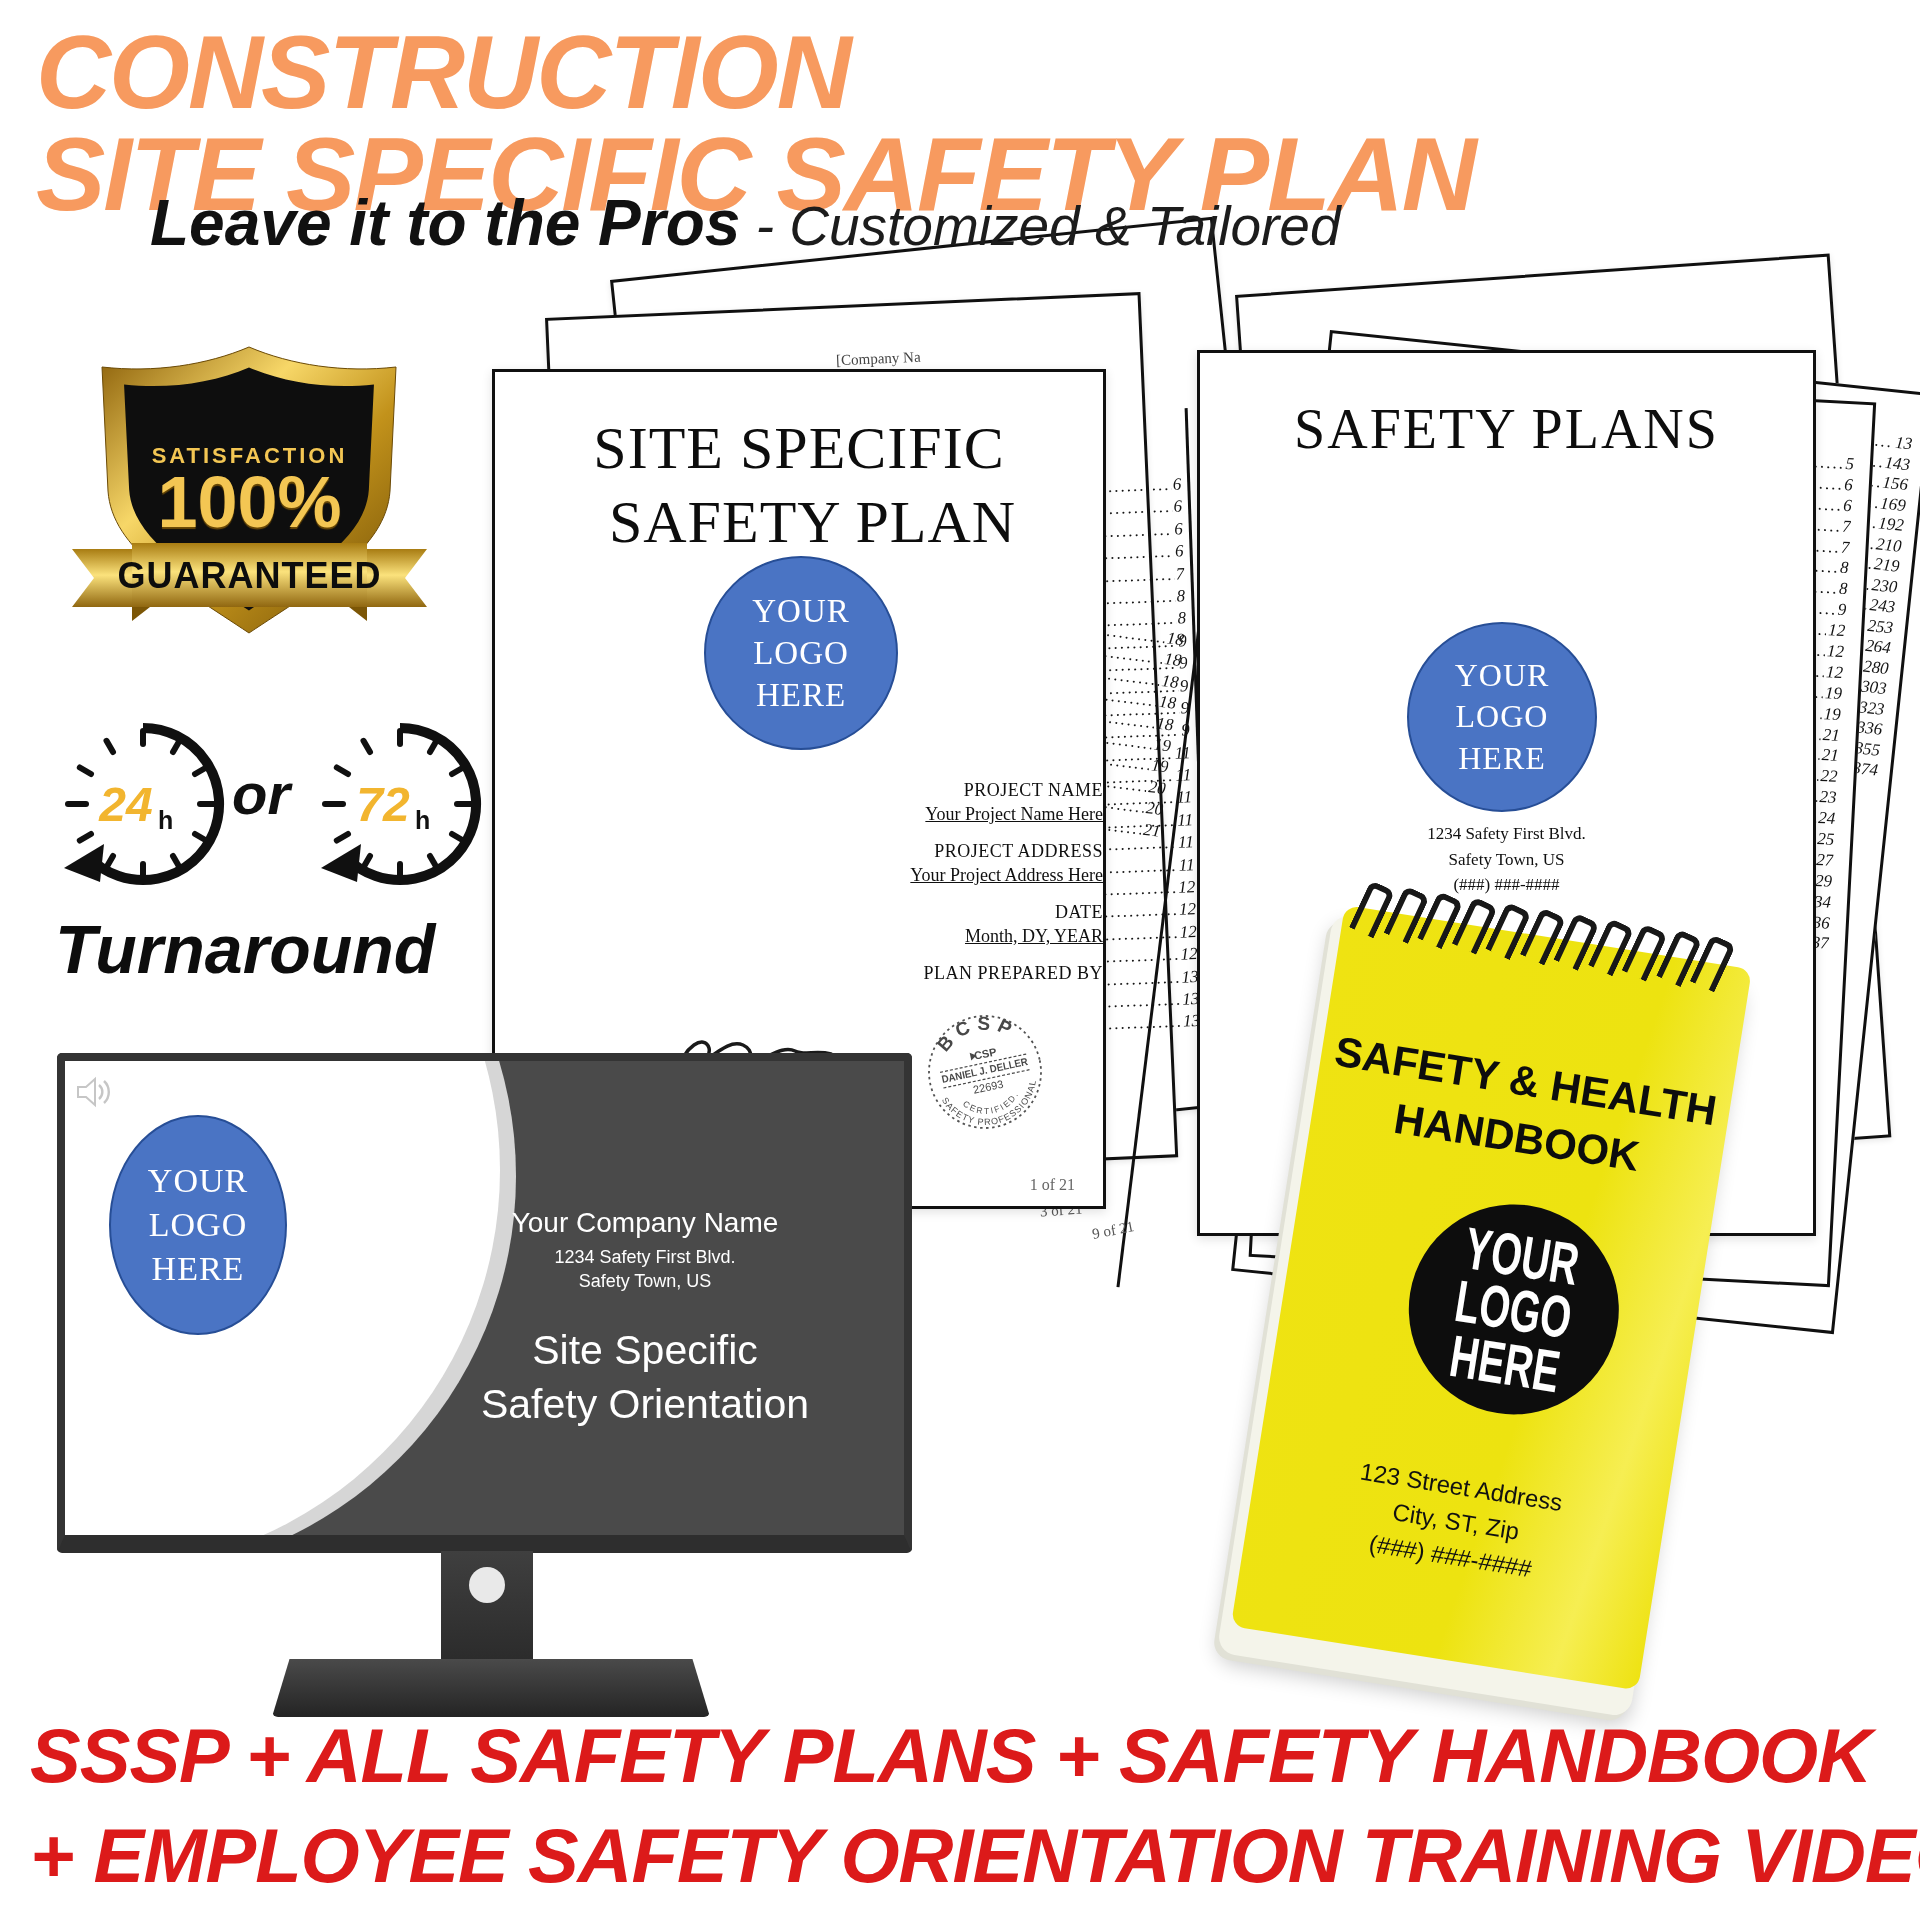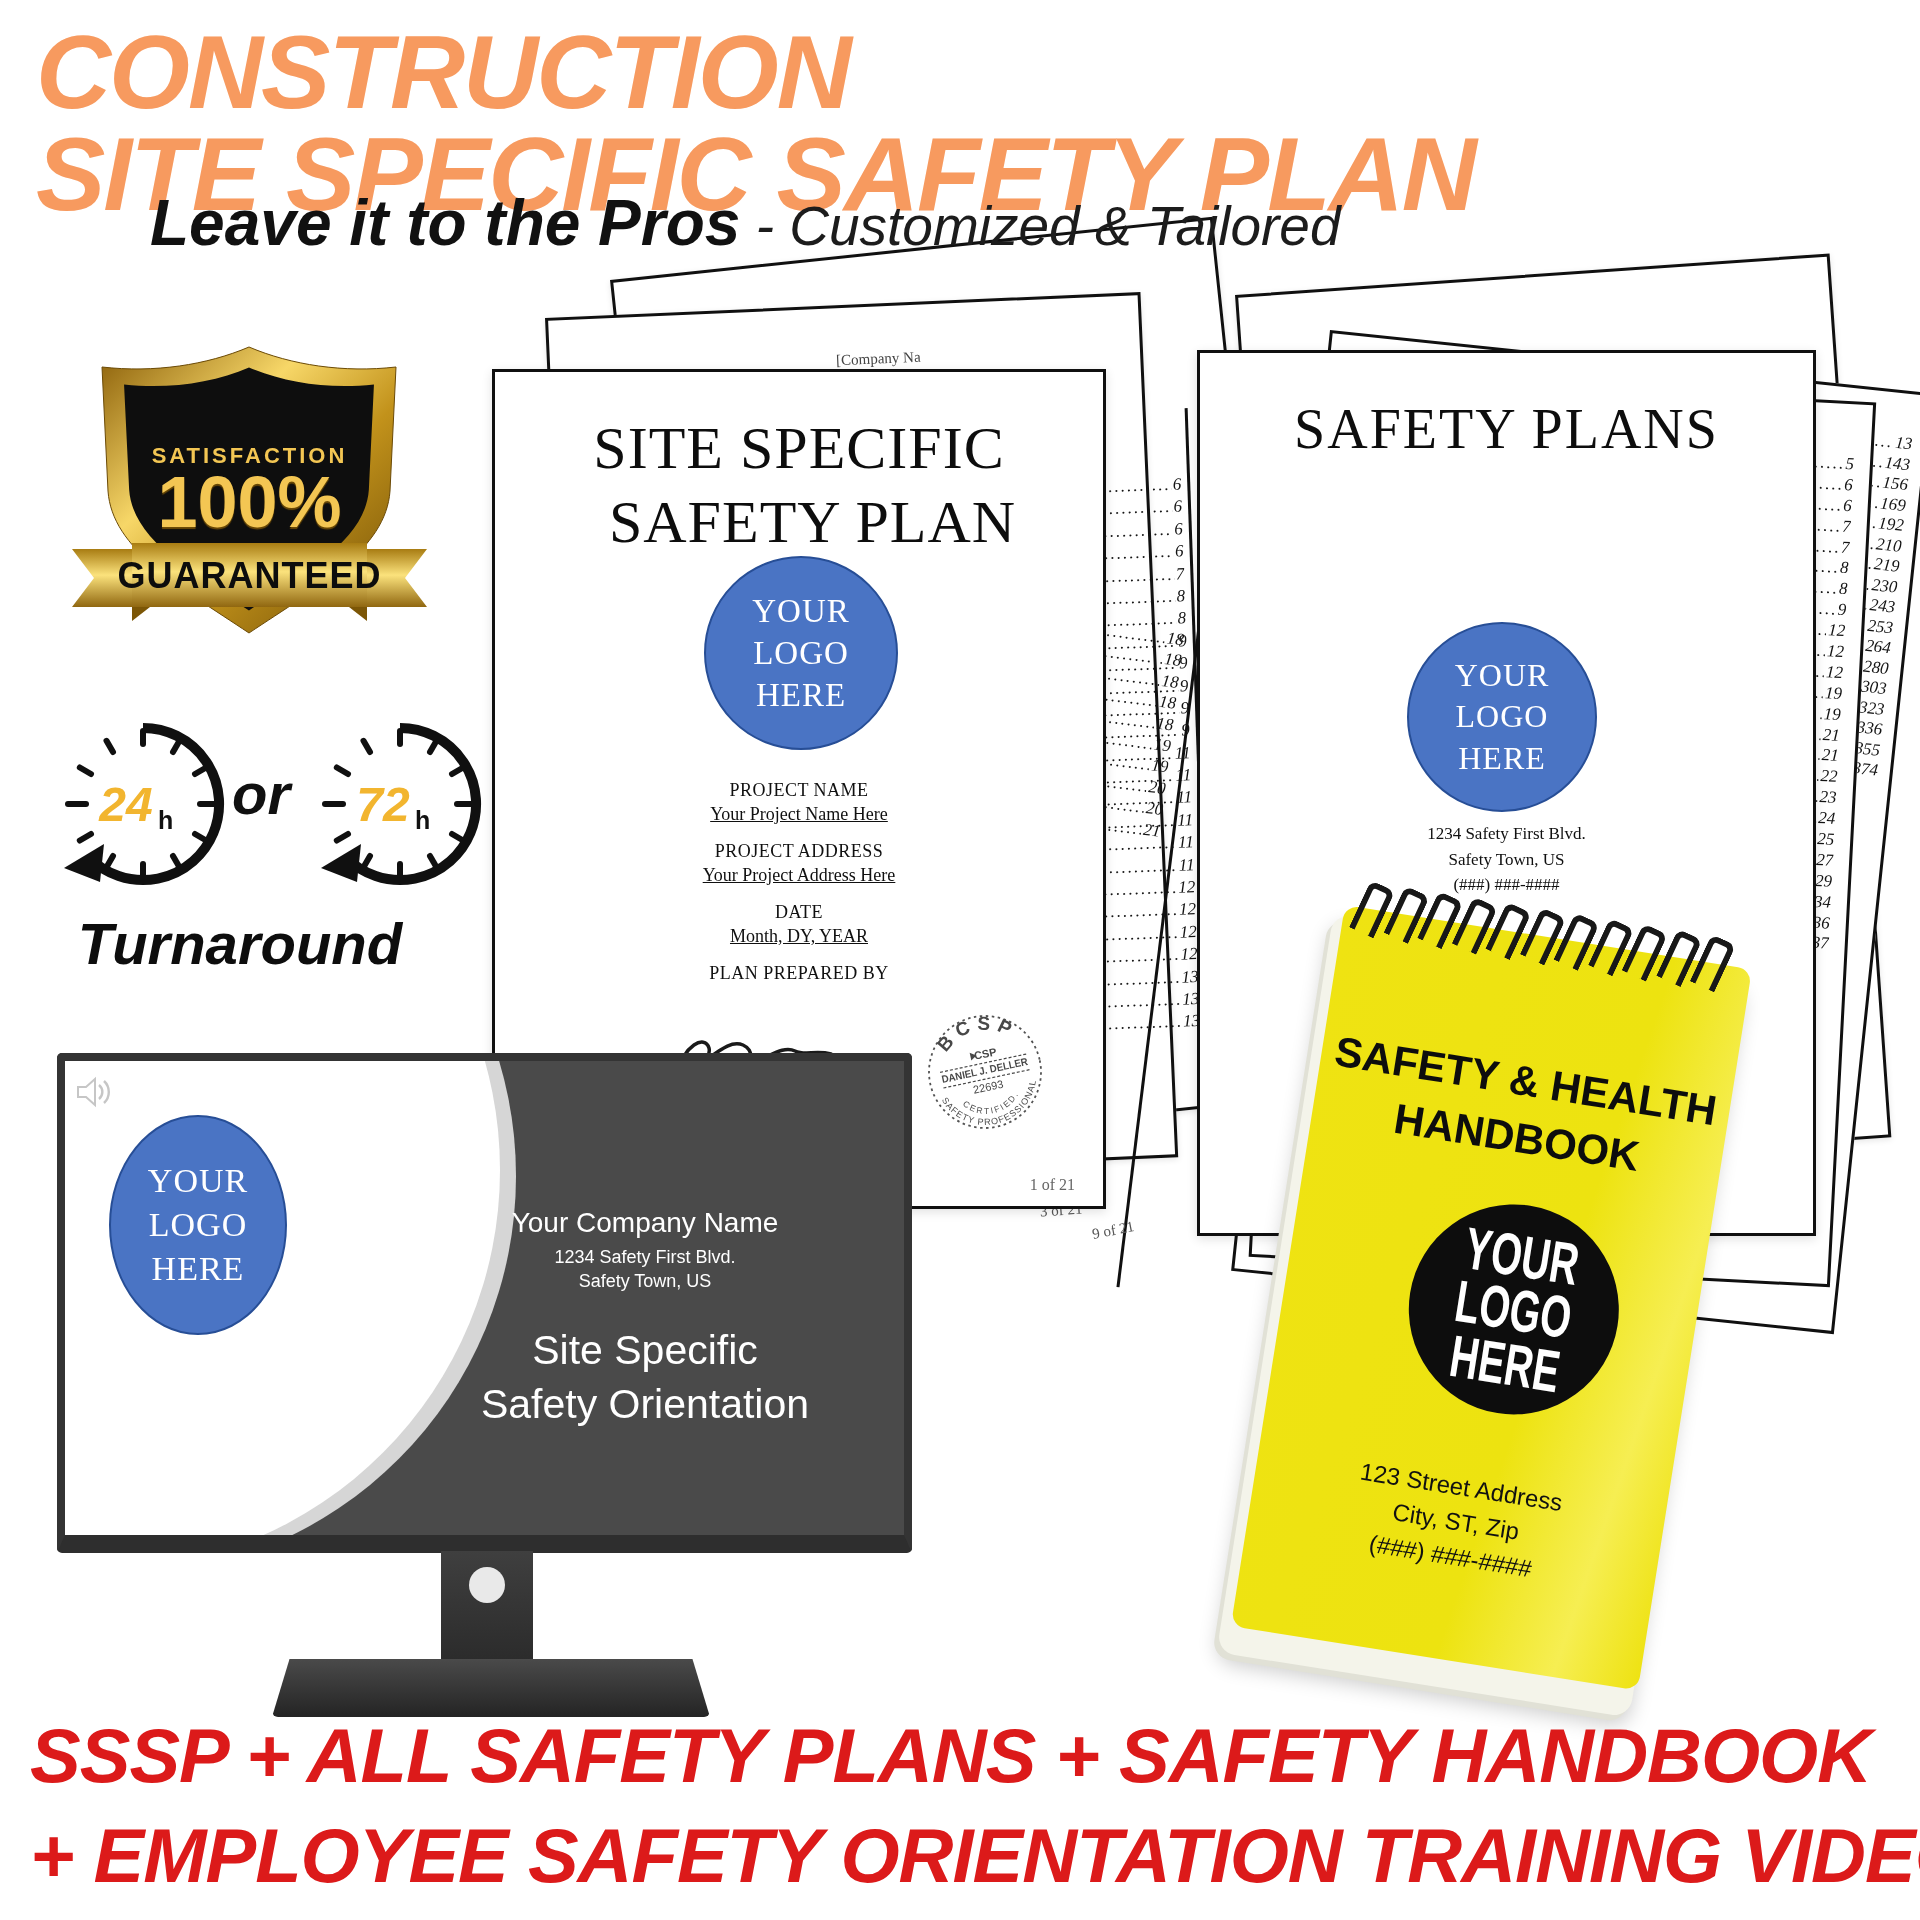--- a/index.html
+++ b/index.html
@@ -57,21 +57,21 @@
   .sssp{left:492px;top:369px;width:608px;height:834px;background:#fff;border:3px solid #101010;
         box-shadow:0 3px 10px rgba(0,0,0,.12);}
   .doc-title{position:absolute;left:0;right:0;text-align:center;
              font-family:"Liberation Serif","DejaVu Serif",serif;color:#0d0d0d;letter-spacing:1px;}
   .sssp-t1{top:42px;font-size:60px;}
   .sssp-t2{top:116px;font-size:60px;margin-left:27px;}
   .logo-circle{position:absolute;border-radius:50%;background:#4A74C4;border:2px solid #274e96;
                display:flex;flex-direction:column;align-items:center;justify-content:center;
                font-family:"Liberation Serif","DejaVu Serif",serif;color:#fff;text-align:center;}
   .sssp-logo{left:209px;top:184px;width:190px;height:190px;font-size:33px;line-height:1.28;letter-spacing:1px;}
-  .fields{position:absolute;left:0;right:0;top:408px;text-align:center;
+  .fields{position:absolute;left:0;right:0;top:408px;text-align:right;
           font-family:"Liberation Serif","DejaVu Serif",serif;color:#101010;}
   .field{height:61px;}
   .f-label{font-size:18px;letter-spacing:.5px;}
   .f-value{font-size:18px;text-decoration:underline;margin-top:3px;}
   .sig-svg{position:absolute;left:170px;top:660px;}
   .stamp{position:absolute;left:430px;top:640px;transform:rotate(-12deg);opacity:.88;}
   .doc-pagenum{position:absolute;right:28px;bottom:12px;font:16px "Liberation Serif",serif;color:#666;}
 
   
   .spdoc{left:1197px;top:350px;width:613px;height:880px;background:#fff;border:3px solid #101010;
@@ -86,21 +86,21 @@
   .badge-text{position:absolute;left:0;right:0;text-align:center;}
   .bt1{top:100px;font-size:22px;font-weight:700;letter-spacing:3px;color:#F3C653;}
   .bt2{top:118px;font-size:72px;font-weight:700;color:#F3C653;text-shadow:0 2px 1px #6b4a06;}
   .bt3{top:212px;font-size:36px;font-weight:700;letter-spacing:1px;color:#0d0d0d;}
 
   
   .clock{width:170px;height:175px;}
   .clk1{left:58px;top:722px;}
   .clk2{left:315px;top:722px;}
   .or-label{left:232px;top:760px;font-size:58px;font-weight:700;font-style:italic;color:#101010;}
-  .turnaround{left:55px;top:910px;width:370px;text-align:center;font-size:58px;font-weight:700;
+  .turnaround{left:55px;top:910px;width:370px;text-align:center;font-size:68px;font-weight:700;
               font-style:italic;color:#0d0d0d;}
 
   
   .monitor{left:57px;top:1053px;width:855px;height:500px;}
   .mon-screen{position:absolute;left:0;top:0;right:0;bottom:0;background:#4a4a4a;
               border:8px solid #343434;border-bottom:18px solid #2e2e2e;border-radius:5px;overflow:hidden;}
   .mon-white{position:absolute;left:-365px;top:-291px;width:800px;height:800px;border-radius:50%;
              background:#fff;box-shadow:16px 6px 0 0 #d6d6d6;}
   .mon-speaker{position:absolute;left:10px;top:14px;}
   .mon-logo{left:44px;top:54px;width:174px;height:216px;font-size:34px;line-height:1.3;letter-spacing:1px;}

